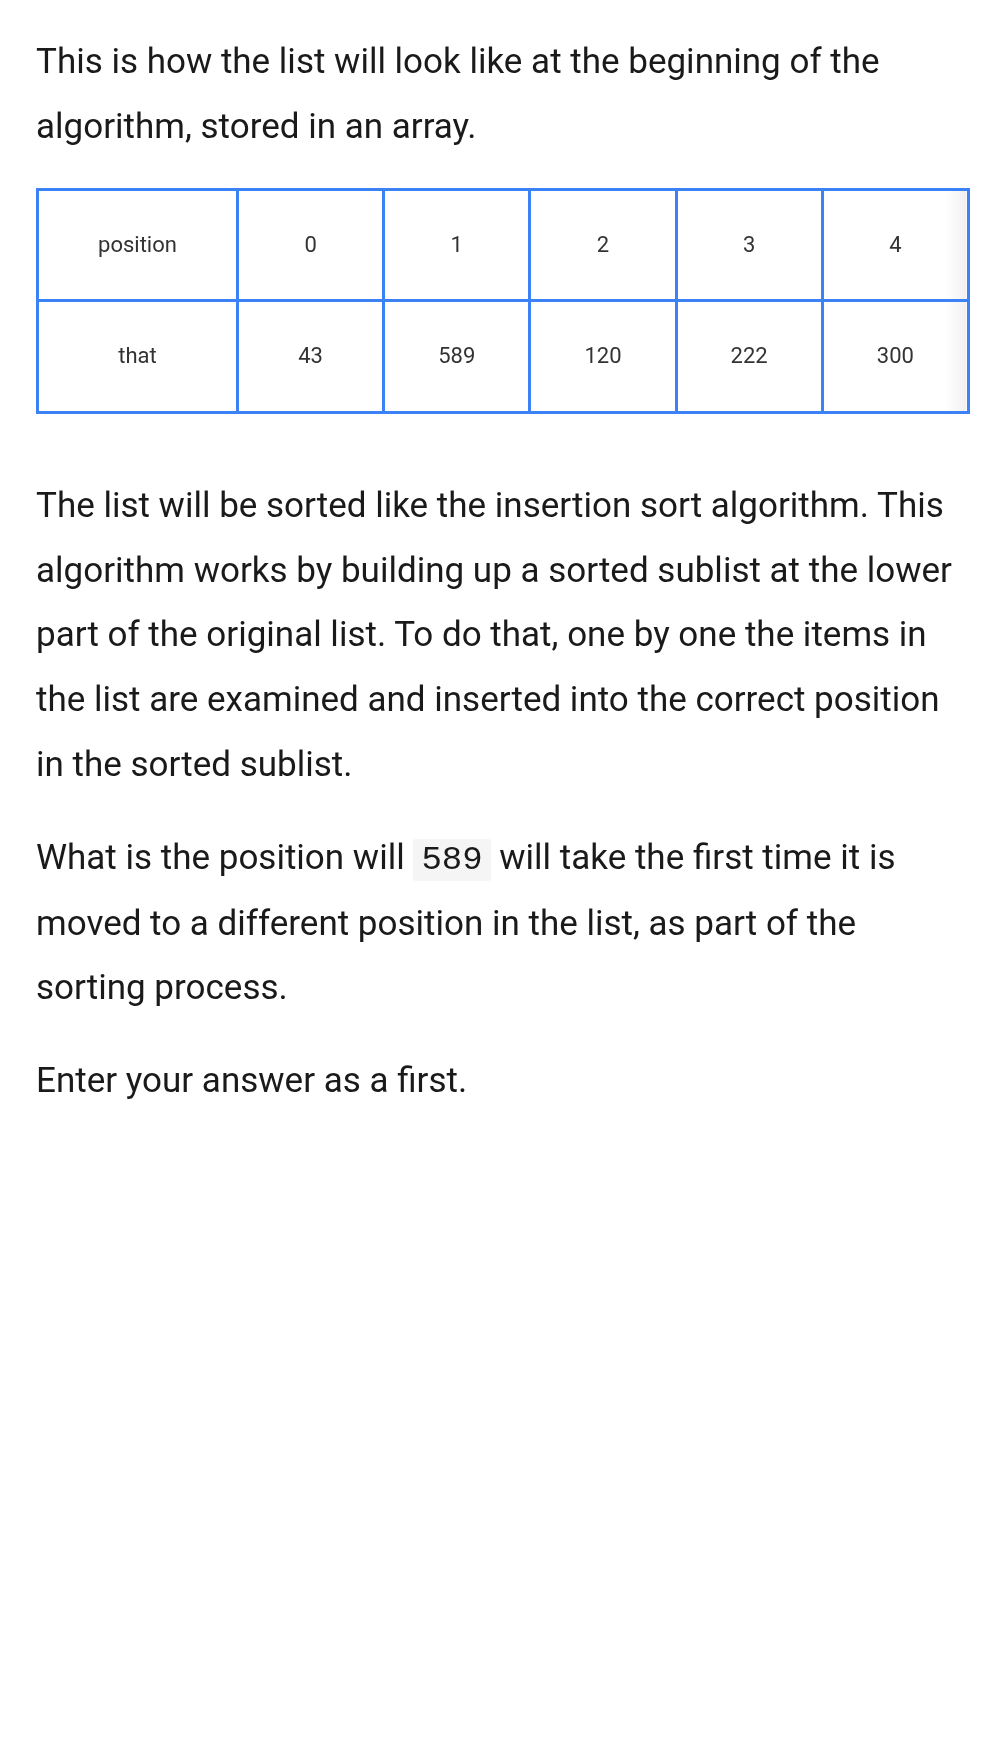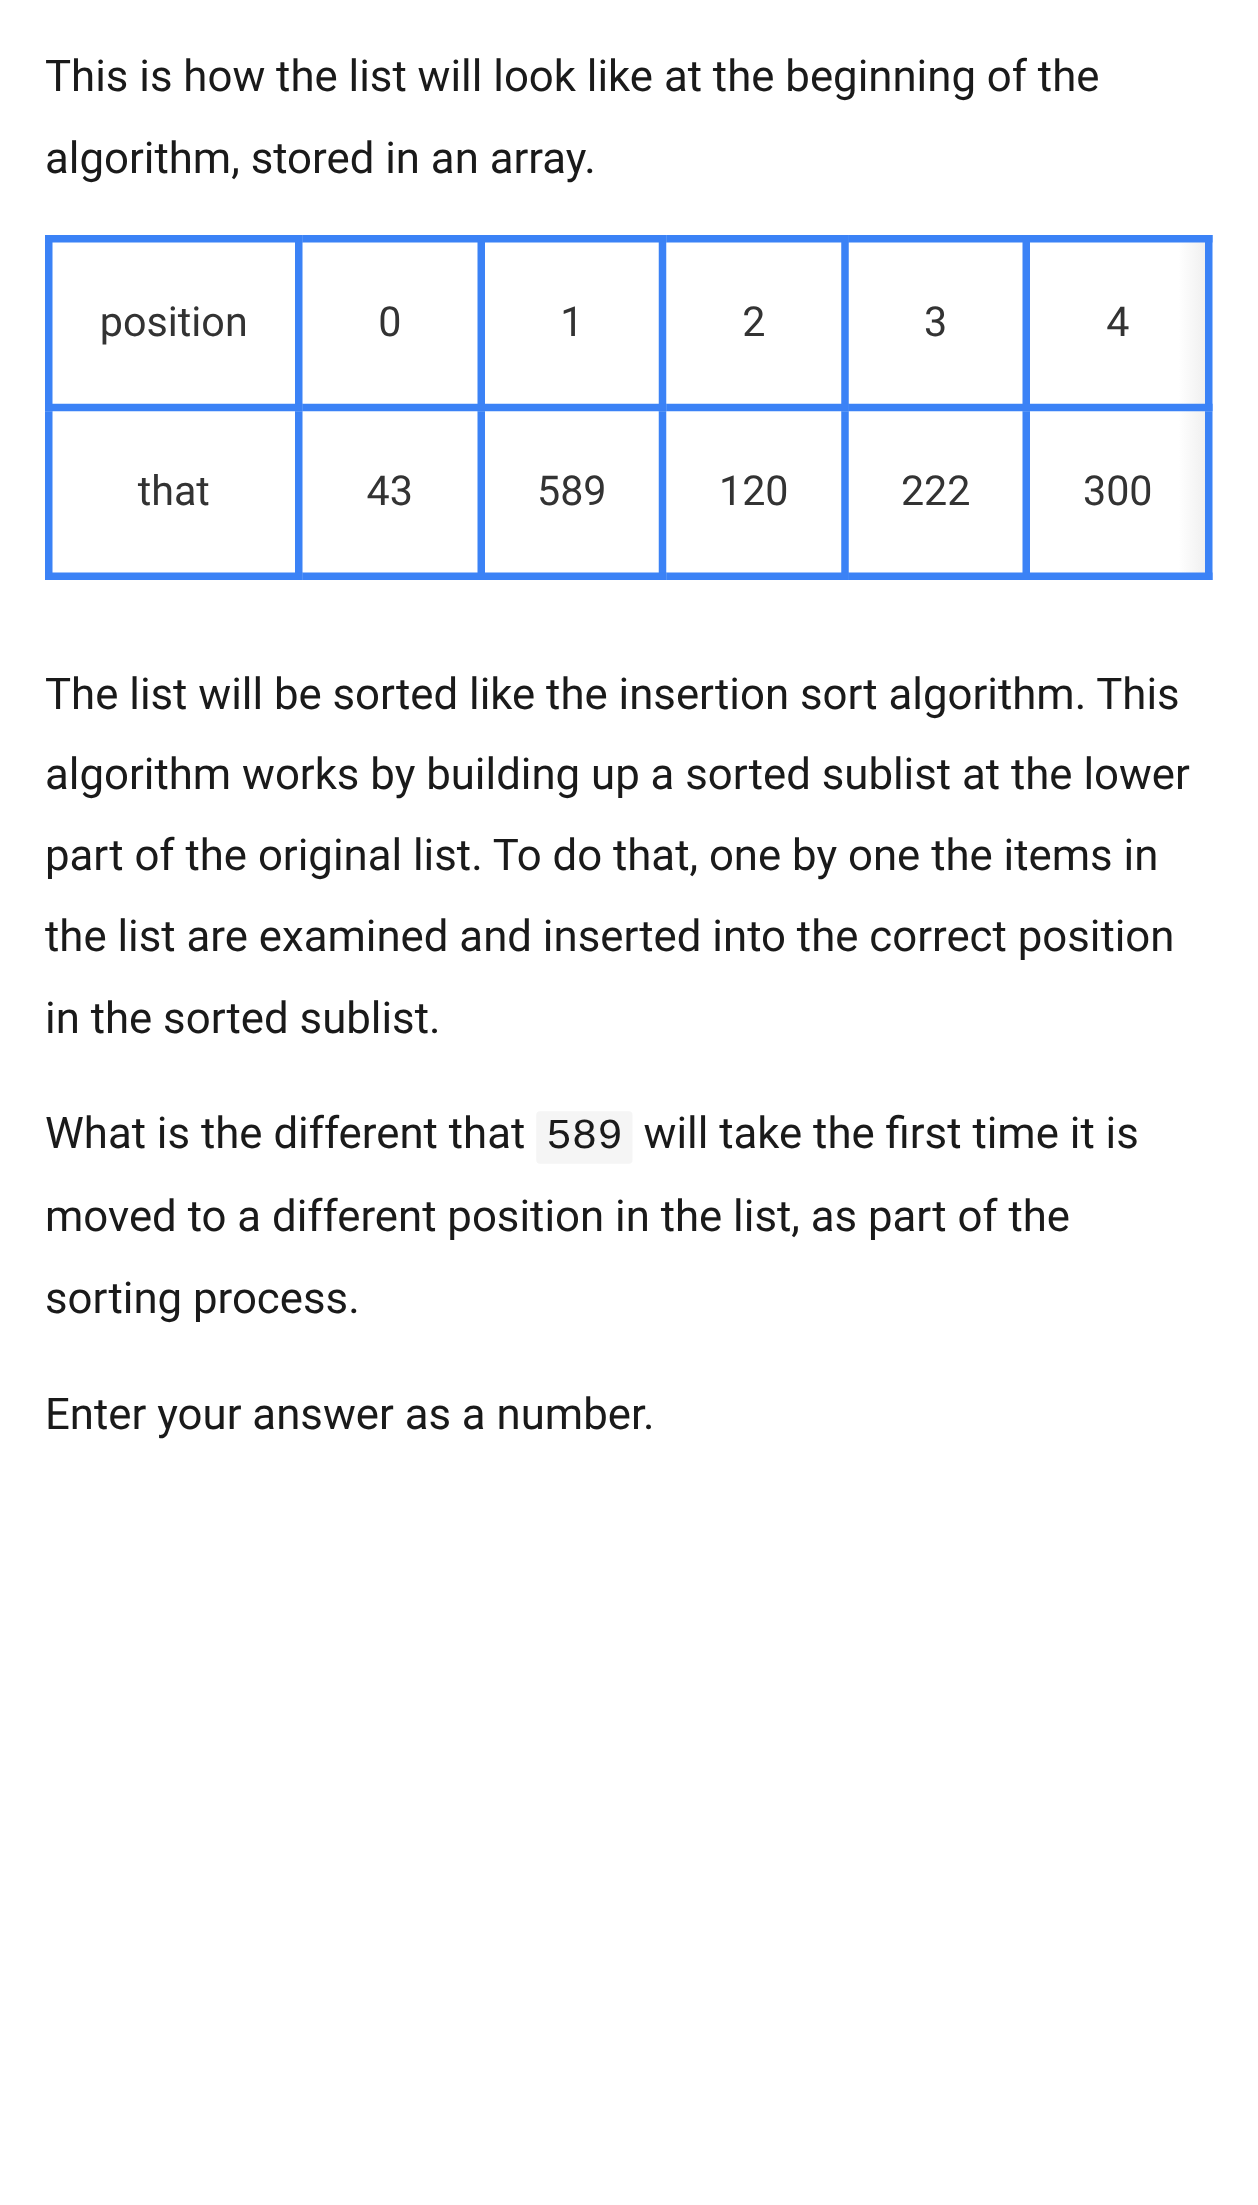--- a/index.html
+++ b/index.html
@@ -23,24 +23,24 @@
       margin-bottom: 0;
     }
     table {
       border-collapse: collapse;
       width: 100%;
       margin-bottom: 60px;
       margin-top: 10px;
       table-layout: fixed;
     }
     table td {
-      border: 6px solid #3b82f6;
+      border: 3px solid #3b82f6;
       padding: 34px 18px;
       text-align: center;
-      font-size: 33px;
+      font-size: 22px;
       background: #ffffff;
       color: #333;
     }
     table td:first-child {
       width: 200px;
       padding-left: 26px;
       padding-right: 26px;
     }
     table td:last-child {
       background: linear-gradient(to right, #ffffff 0%, #ffffff 85%, #f0f0f0 100%);
@@ -80,16 +80,16 @@
     <td>300</td>
   </tr>
 </tbody>
   </table>
 
 <p class="paragraph">
   <span>The list will be sorted like the </span><span class="bold">insertion sort</span><span> algorithm. This algorithm works by building up a sorted sublist at the lower part of the original list. To do that, one by one the items in the list are examined and inserted into the correct position in the sorted sublist.</span>
 </p>
 
 <p class="paragraph">
-  <span>What is the different that </span><span class="code-inline">589</span><span> will take the </span><span class="bold">first</span><span> time it is moved to a different position in the list, as part of the sorting process.</span>
+  <span>What is the position will </span><span class="code-inline">589</span><span> will take the </span><span class="bold">first</span><span> time it is moved to a different position in the list, as part of the sorting process.</span>
 </p>
 
-<p class="paragraph">Enter your answer as a number.</p>
+<p class="paragraph">Enter your answer as a first.</p>
 
 </body></html>

